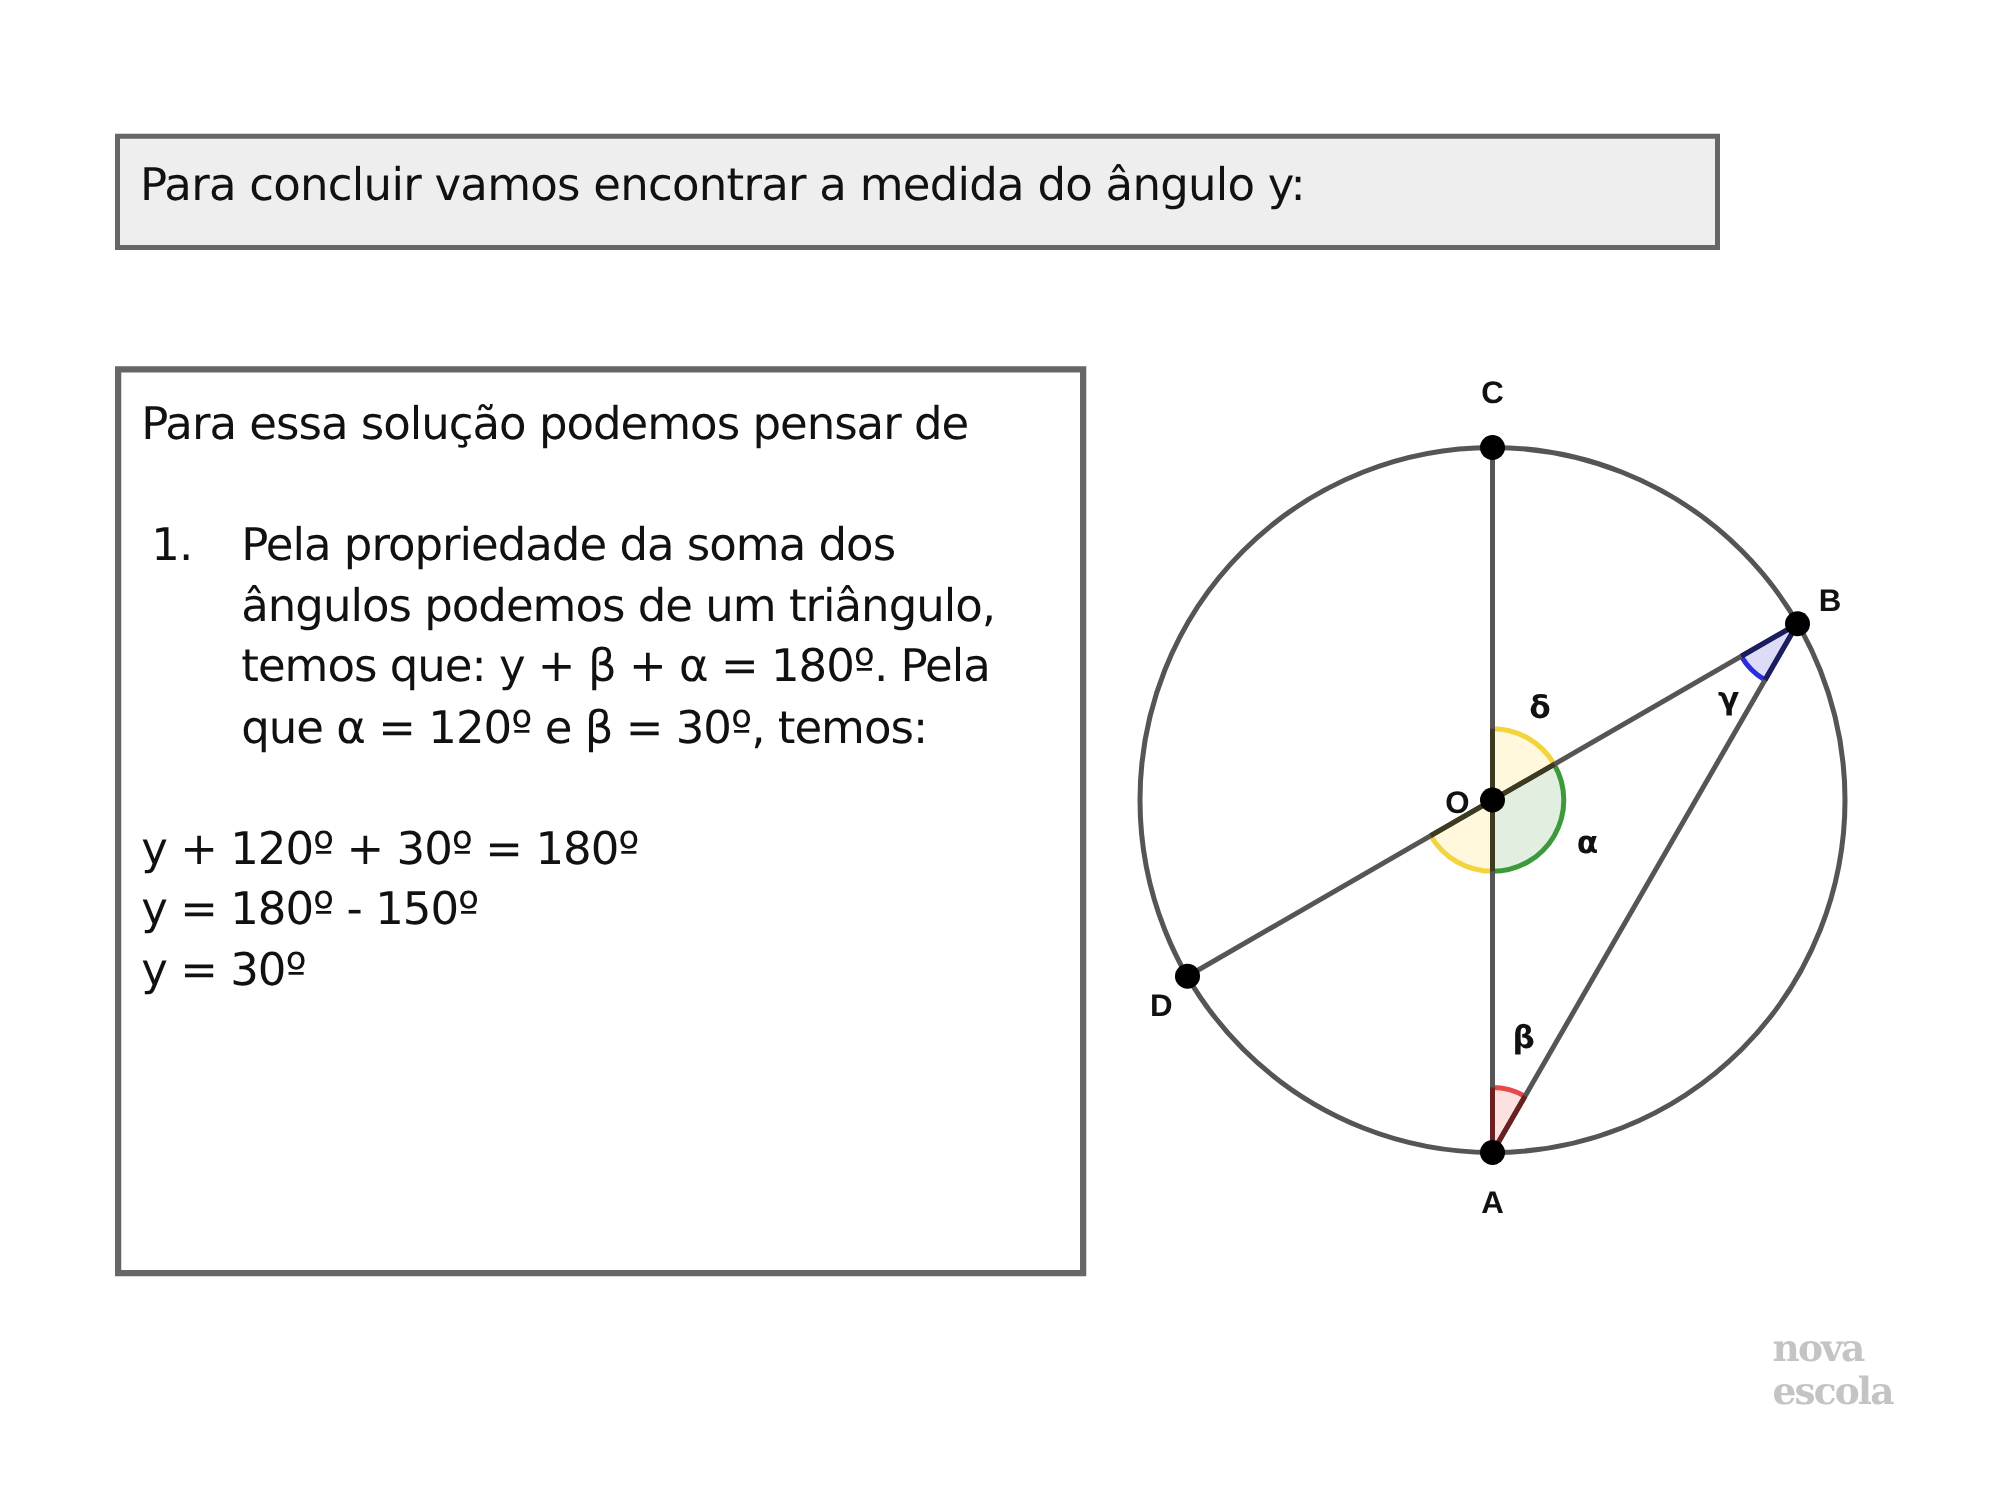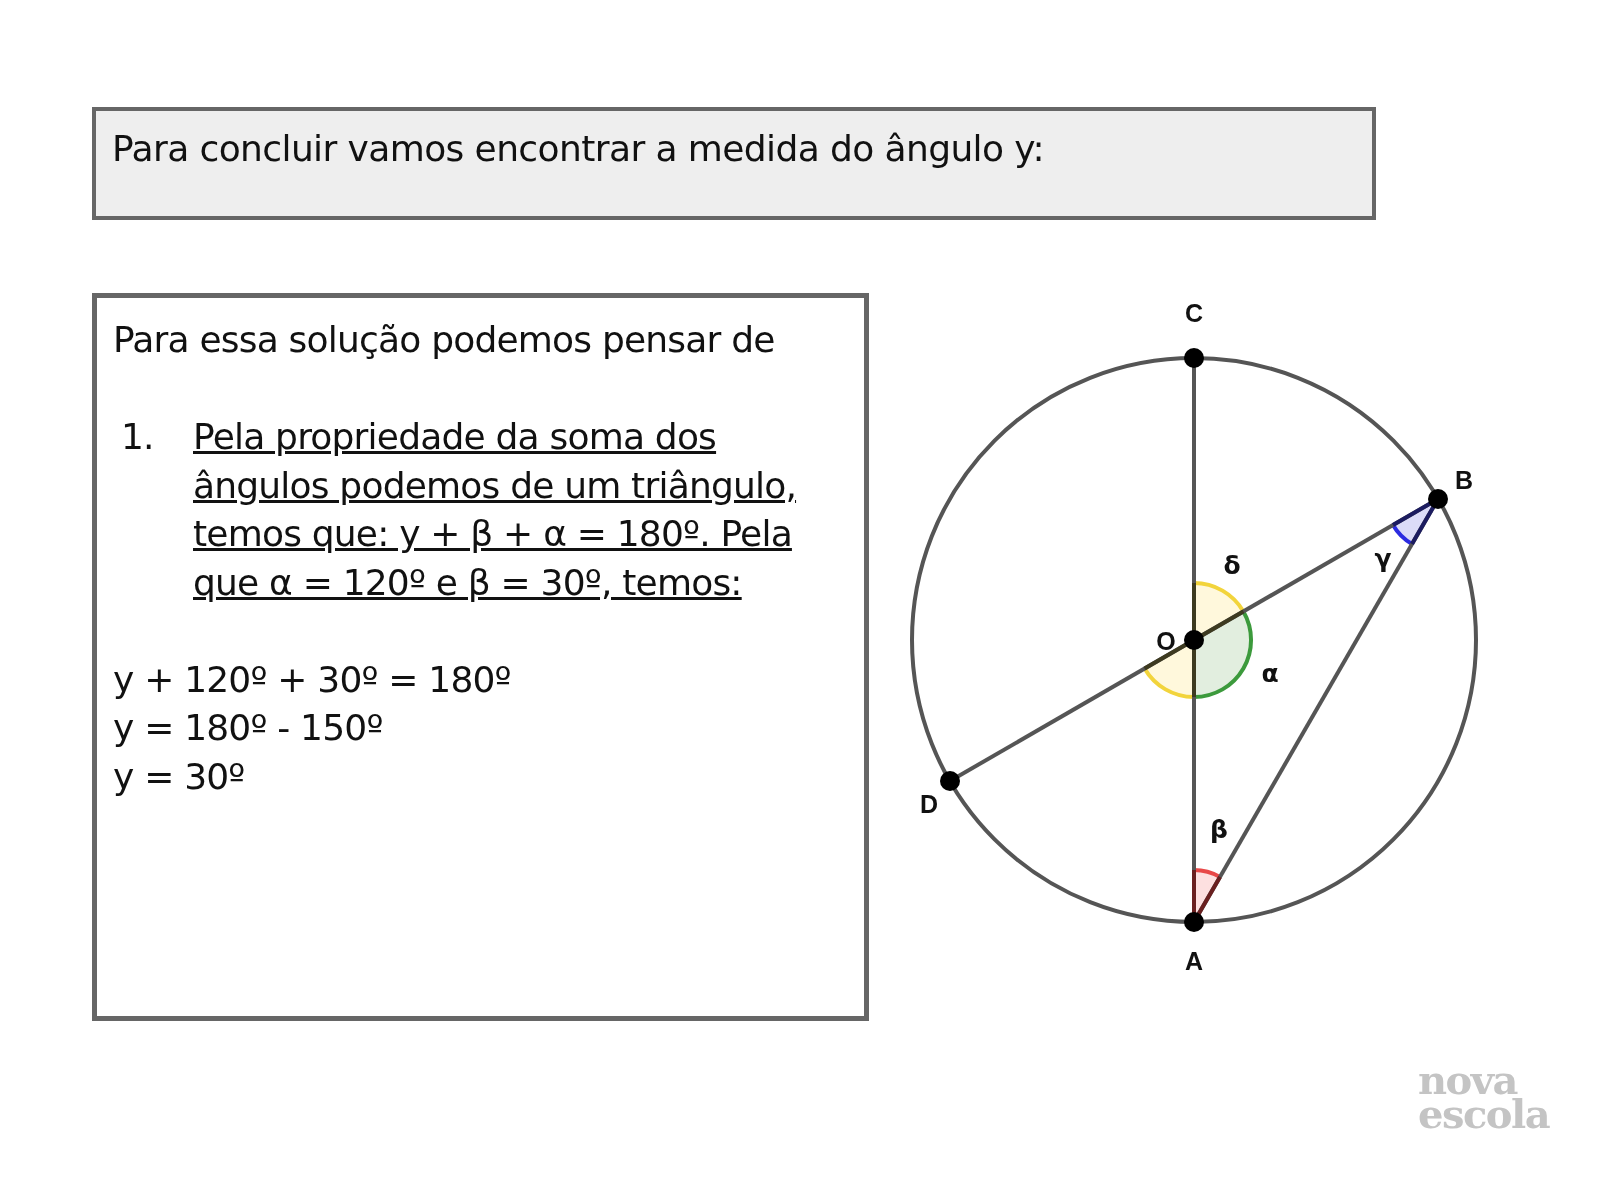--- a/index.html
+++ b/index.html
@@ -1,33 +1,33 @@
 <!DOCTYPE html>
 <html><head>
 <meta charset="utf-8">
 <style>
   html, body { margin: 0; padding: 0; background: #ffffff; }
   body { width: 1600px; height: 1200px; position: relative; overflow: hidden;
          font-family: "DejaVu Sans", sans-serif; color: #111; }
-  .title-box { position: absolute; left: 92px; top: 107px; width: 1284px; height: 113px;
+  .title-box { position: absolute; left: 92px; top: 107px; width: 1284px; height: 93px;
                box-sizing: border-box; background: #eeeeee; border: 4px solid #666666; }
   .title-text { position: absolute; left: 16px; top: 16px; font-size: 36px; line-height: 44px;
                 letter-spacing: -0.6px; color: #111; white-space: nowrap; }
   .content-box { position: absolute; left: 92px; top: 293px; width: 777px; height: 728px;
                  box-sizing: border-box; background: #ffffff; border: 5px solid #666666; padding-left: 15px; }
   .content-inner { position: absolute; left: 16px; top: 18px; right: 10px;
                    font-size: 36px; line-height: 48.5px; letter-spacing: -0.8px; }
   .para { margin: 0; }
   .spacer { height: 48.5px; }
   .list-item { display: flex; }
   .list-num { width: 80px; padding-left: 8px; box-sizing: border-box; flex: none; }
-  .list-text { flex: 1; text-decoration: underline; }
+  .list-text { flex: 1; }
   .diagram { position: absolute; left: 880px; top: 290px; width: 640px; height: 720px; }
   .logo { position: absolute; left: 1418px; top: 1063px; font-family: "DejaVu Serif", serif;
-          font-weight: bold; color: #c4c4c4; font-size: 40px; line-height: 34px; letter-spacing: -1.5px; }
+          font-weight: bold; color: #c4c4c4; font-size: 30px; line-height: 34px; letter-spacing: -1.5px; }
   .logo div { display: block; }
 </style>
 </head>
 <body>
 
 <div class="title-box">
   <div class="title-text">Para concluir vamos encontrar a medida do ângulo y:</div>
 </div>
 
 <div class="content-box">

